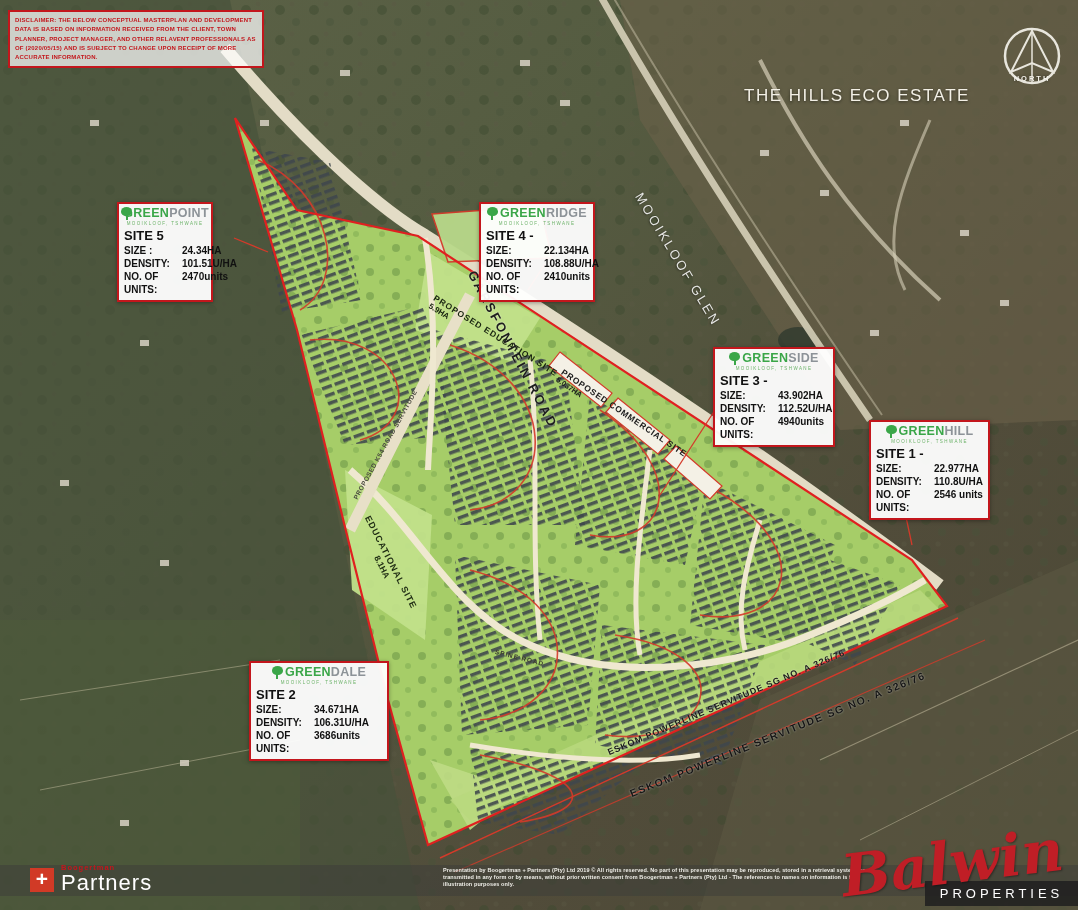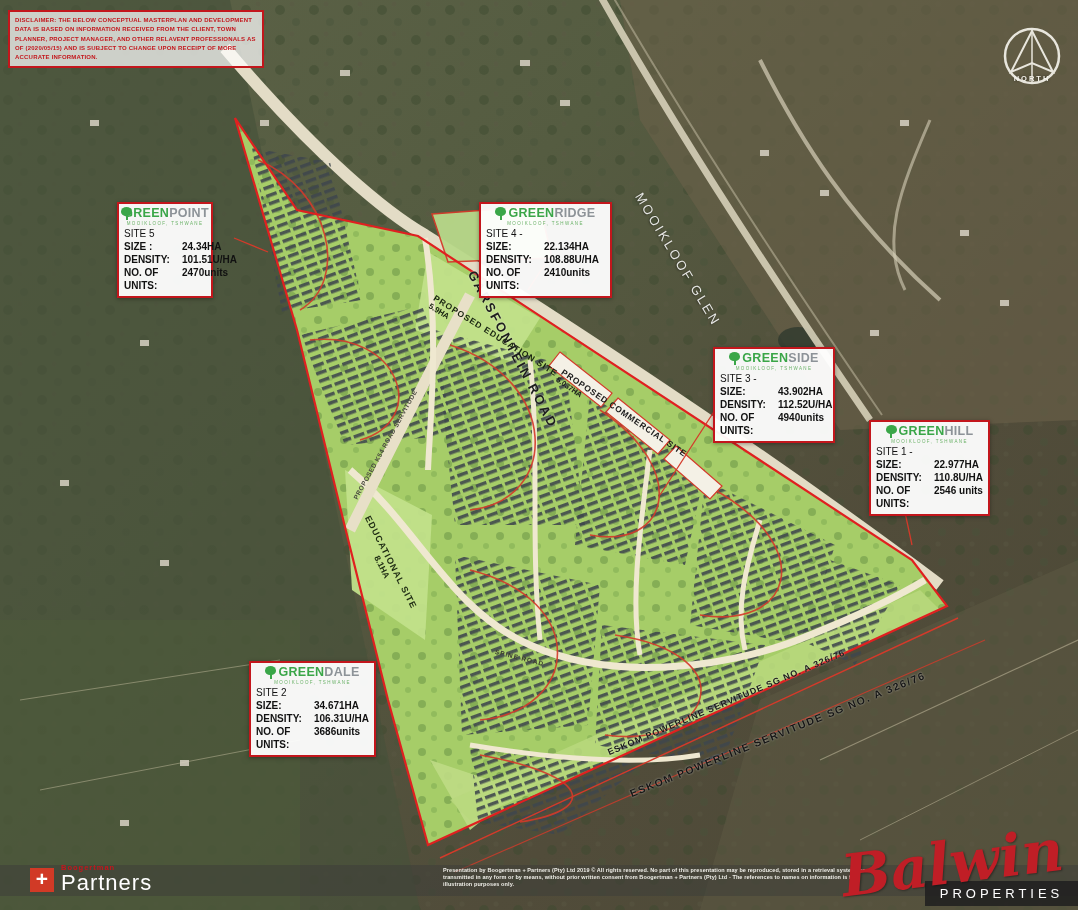--- a/index.html
+++ b/index.html
@@ -49,28 +49,28 @@
 
   
   .site-box{position:absolute;z-index:7;background:rgba(255,255,255,.95);
     border:2.5px solid #c3161c;padding:3px 5px 4px;box-shadow:0 1px 4px rgba(0,0,0,.35);}
   .site-box .brand{display:flex;align-items:center;justify-content:center;gap:2px;line-height:1;}
   .site-box .brand-text{font-size:12.5px;font-weight:bold;letter-spacing:.3px;}
   .site-box .brand-prefix{color:#3aa648;}
   .site-box .brand-suffix{color:#8d9398;font-weight:600;}
   .site-box .brand-sub{text-align:center;font-size:4.5px;color:#6db36a;letter-spacing:1.4px;
     margin:1px 0 2px;}
-  .site-box .site-label{font-size:10px;font-weight:normal;color:#111;margin-bottom:1px;}
+  .site-box .site-label{font-size:13px;font-weight:bold;color:#111;margin-bottom:1px;}
   .site-box .row{display:grid;grid-template-columns:58px 1fr;font-size:10px;font-weight:bold;
     color:#111;line-height:1.3;}
   .box-greenpoint{left:117px;top:202px;width:96px;}
-  .box-greenridge{left:479px;top:202px;width:133px;}
+  .box-greenridge{left:479px;top:202px;width:116px;}
   .box-greenside{left:713px;top:347px;width:122px;}
   .box-greenhill{left:869px;top:420px;width:121px;}
-  .box-greendale{left:249px;top:661px;width:127px;}
+  .box-greendale{left:249px;top:661px;width:140px;}
 
   
   .footer-band{position:absolute;left:0;right:0;bottom:14px;height:31px;z-index:8;
     background:rgba(62,62,58,.52);}
   .footer-logo{position:absolute;left:30px;bottom:16px;z-index:9;display:flex;align-items:flex-end;gap:7px;}
   .plus-icon{width:24px;height:24px;background:#d13a26;color:#fff;font-size:21px;font-weight:bold;
     line-height:22px;text-align:center;margin-bottom:2px;}
   .brand-col{display:flex;flex-direction:column;line-height:1;margin-top:48px;}
   .brand-top{color:#c3161c;font-size:7.5px;font-weight:bold;letter-spacing:1px;margin-bottom:1px;}
   .brand-name{color:#fff;font-size:22px;letter-spacing:1px;font-weight:400;}
@@ -219,20 +219,21 @@
 
   <div class="compass">
     <svg width="72" height="62" viewBox="0 0 72 62">
       <circle cx="36" cy="30" r="27" fill="none" stroke="#f4f2ea" stroke-width="2.5"></circle>
       <path d="M36,5 L57,46 L36,37 L15,46 Z" fill="none" stroke="#f4f2ea" stroke-width="2"></path>
       <line x1="36" y1="3" x2="36" y2="57" stroke="#f4f2ea" stroke-width="1.5"></line>
     </svg>
     <div class="north-label">NORTH</div>
   </div>
 
+  <div class="map-label lbl-hills">THE HILLS ECO ESTATE</div>
   <div class="map-label lbl-glen">MOOIKLOOF GLEN</div>
   <div class="map-label lbl-gars">GARSFONTEIN ROAD</div>
   <div class="map-label lbl-edu1">
     <span class="l1">PROPOSED EDUCATION SITE</span>
     <span class="l2">5.9HA</span>
   </div>
   <div class="map-label lbl-comm">
     <span class="l1">PROPOSED COMMERCIAL SITE</span>
     <span class="l2">5.037HA</span>
   </div>

